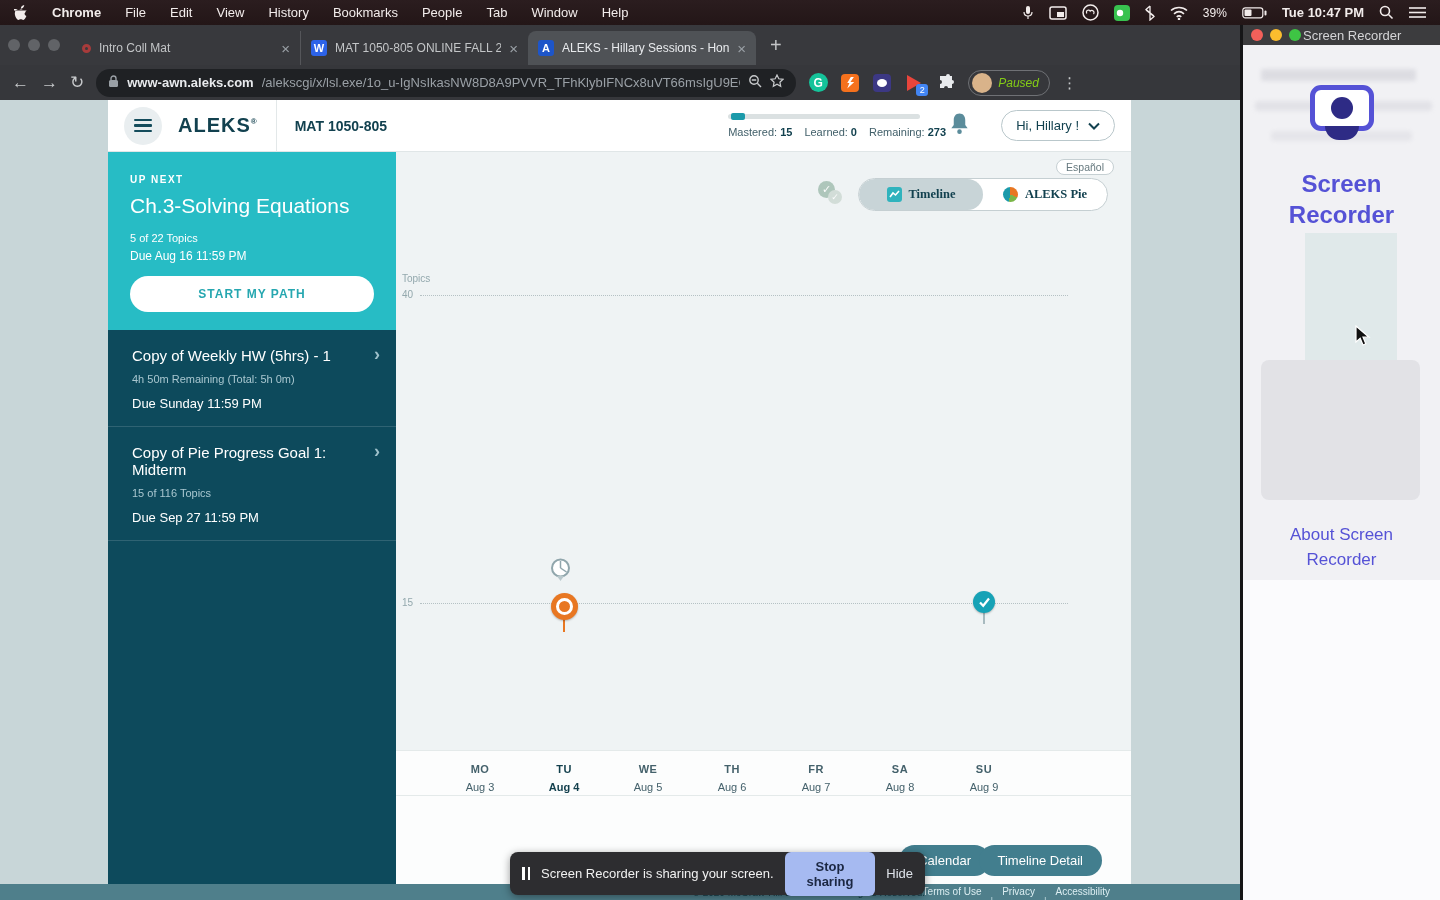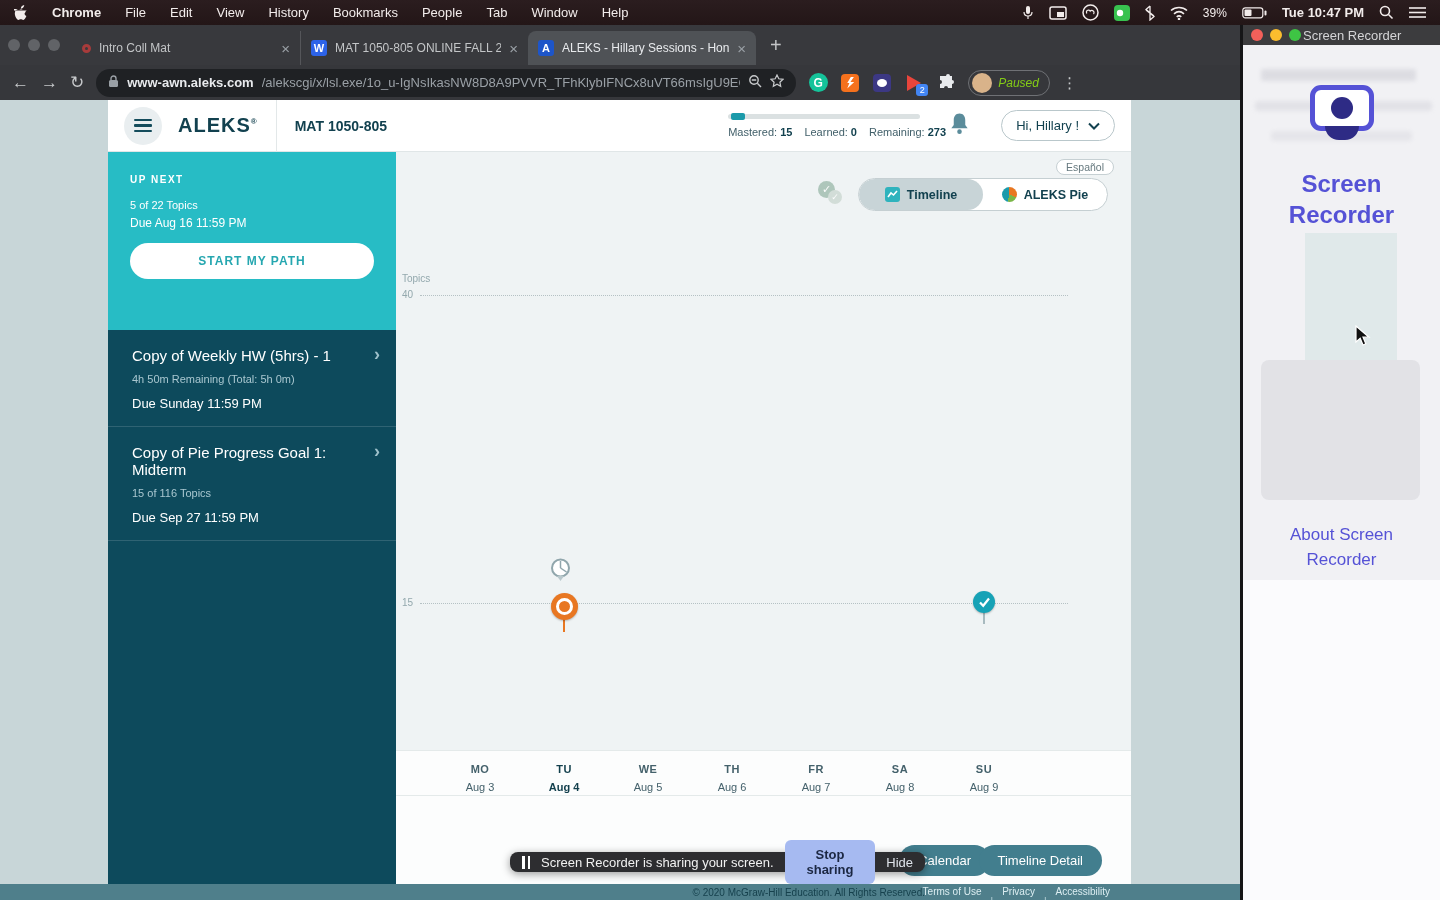--- a/index.html
+++ b/index.html
@@ -107,21 +107,21 @@
     border:1px solid #c6d0d3; border-radius:8px; font-size:10.5px; color:#66797f;
     display:flex; align-items:center; }
   .checks { position:absolute; top:29px; right:283px; width:30px; height:26px; opacity:.8; }
   .chk1 { position:absolute; left:0; top:0; width:17px; height:17px; border-radius:50%; background:#9fbcae;
     color:#fff; font-size:11px; display:flex; align-items:center; justify-content:center; }
   .chk2 { position:absolute; left:10px; top:9px; width:14px; height:14px; border-radius:50%; background:#ccd8d2;
     color:#fff; font-size:9px; display:flex; align-items:center; justify-content:center; }
   .toggle { position:absolute; top:26px; right:23px; width:250px; height:33px; background:#fff;
     border:1px solid #c5cfd2; border-radius:17px; display:flex; overflow:hidden; }
   .tg-half { flex:1; display:flex; align-items:center; justify-content:center; gap:7px;
-    font-size:12.5px; font-weight:bold; color:#12414f; }
+    font-size:12.5px; font-weight:bold; color:#12414f;font-family:Liberation Serif, serif; }
   .tg-half.selected { background:#c8d4d7; border-radius:16px; }
   .tl-ico { width:15px; height:15px; border-radius:3px; background:#2fb3bd; display:flex;
     align-items:center; justify-content:center; }
   .pie-ico { width:15px; height:15px; border-radius:50%;
     background:conic-gradient(#e87722 0 115deg, #7ab648 115deg 195deg, #1b9aaa 195deg 360deg); }
 
   .topics-label { position:absolute; left:6px; top:121px; font-size:10px; color:#93a8ad; }
   .grid-label { position:absolute; left:6px; font-size:10px; color:#93a8ad; }
   .gridline { position:absolute; left:24px; right:63px; border-top:1px dotted #b5c1c4; }
 
@@ -147,21 +147,21 @@
     color:#fff; font-size:13px; display:flex; align-items:center; padding:0 19px; z-index:1; }
   .btn-calendar { right:141px; }
   .btn-detail { right:29px; }
 
   
   .footer { position:absolute; left:0; right:0; bottom:0; height:16px; background:#4f7f8b; font-size:10px; }
   .copyright { position:absolute; right:315px; top:3px; color:#16414d; }
   .f-links { position:absolute; right:130px; top:2px; display:flex; gap:9px; align-items:center; }
   .f-link { color:#dceef2; border-bottom:1px dotted #bcd9df; padding-bottom:19px; }
   .f-sep { color:#b7d2d8; }
-  .notification { position:absolute; left:510px; top:752px; width:415px; height:20px; background:#2d2d30;
+  .notification { position:absolute; left:510px; top:752px; width:415px; height:43px; background:#2d2d30;
     border-radius:8px; display:flex; align-items:center; padding:0 12px; gap:11px; z-index:5;
     box-shadow:0 2px 8px rgba(0,0,0,.4); }
   .pause-glyph { display:flex; gap:3px; }
   .pause-glyph i { width:2.5px; height:13px; background:#fff; }
   .share-msg { color:#f1f1f1; font-size:13px; white-space:nowrap; }
   .stop-btn { background:#a6baf1; color:#1b2742; font-size:13px; font-weight:bold; border:none;
     border-radius:6px; padding:7px 7px; font-family:inherit; }
   .hide-btn { color:#dfe3ea; font-size:13px; }
 
   
@@ -390,20 +390,21 @@
           <span>Hi, Hillary !</span>
           <svg width="12" height="8" viewBox="0 0 12 8">
               <path d="M1 1.5l5 5 5-5" fill="none" stroke="#12414f" stroke-width="2"></path>
             </svg>
         </span>
       </div>
 
       <div class="sidebar">
         <div class="upnext">
           <div class="un-label">UP NEXT</div>
+          <div class="un-title">Ch.3-Solving Equations</div>
           <div class="un-topics">5 of 22 Topics</div>
           <div class="un-due">Due Aug 16 11:59 PM</div>
           <button class="un-btn">START MY PATH</button>
         </div>
         <div id="assignments">
             <div class="assignment">
               <div class="a-row">
                 <div class="a-title">Copy of Weekly HW (5hrs) - 1</div>
                 <span class="a-chev">›</span>
               </div>

